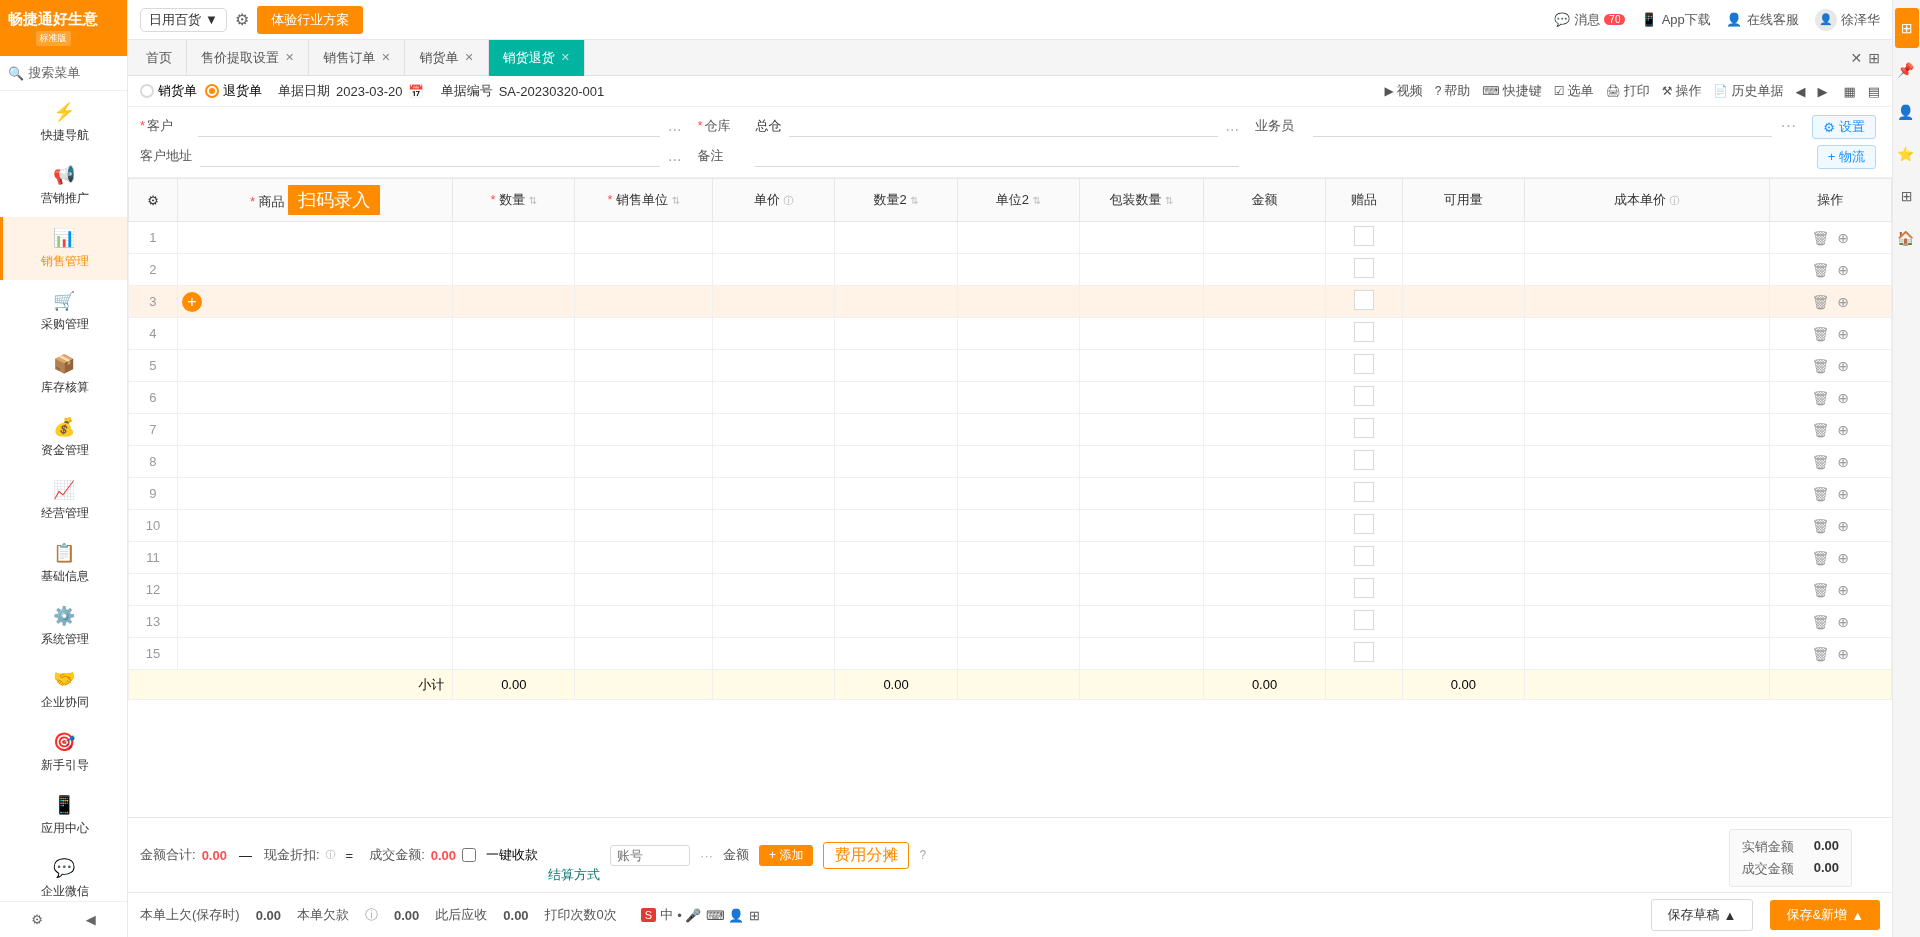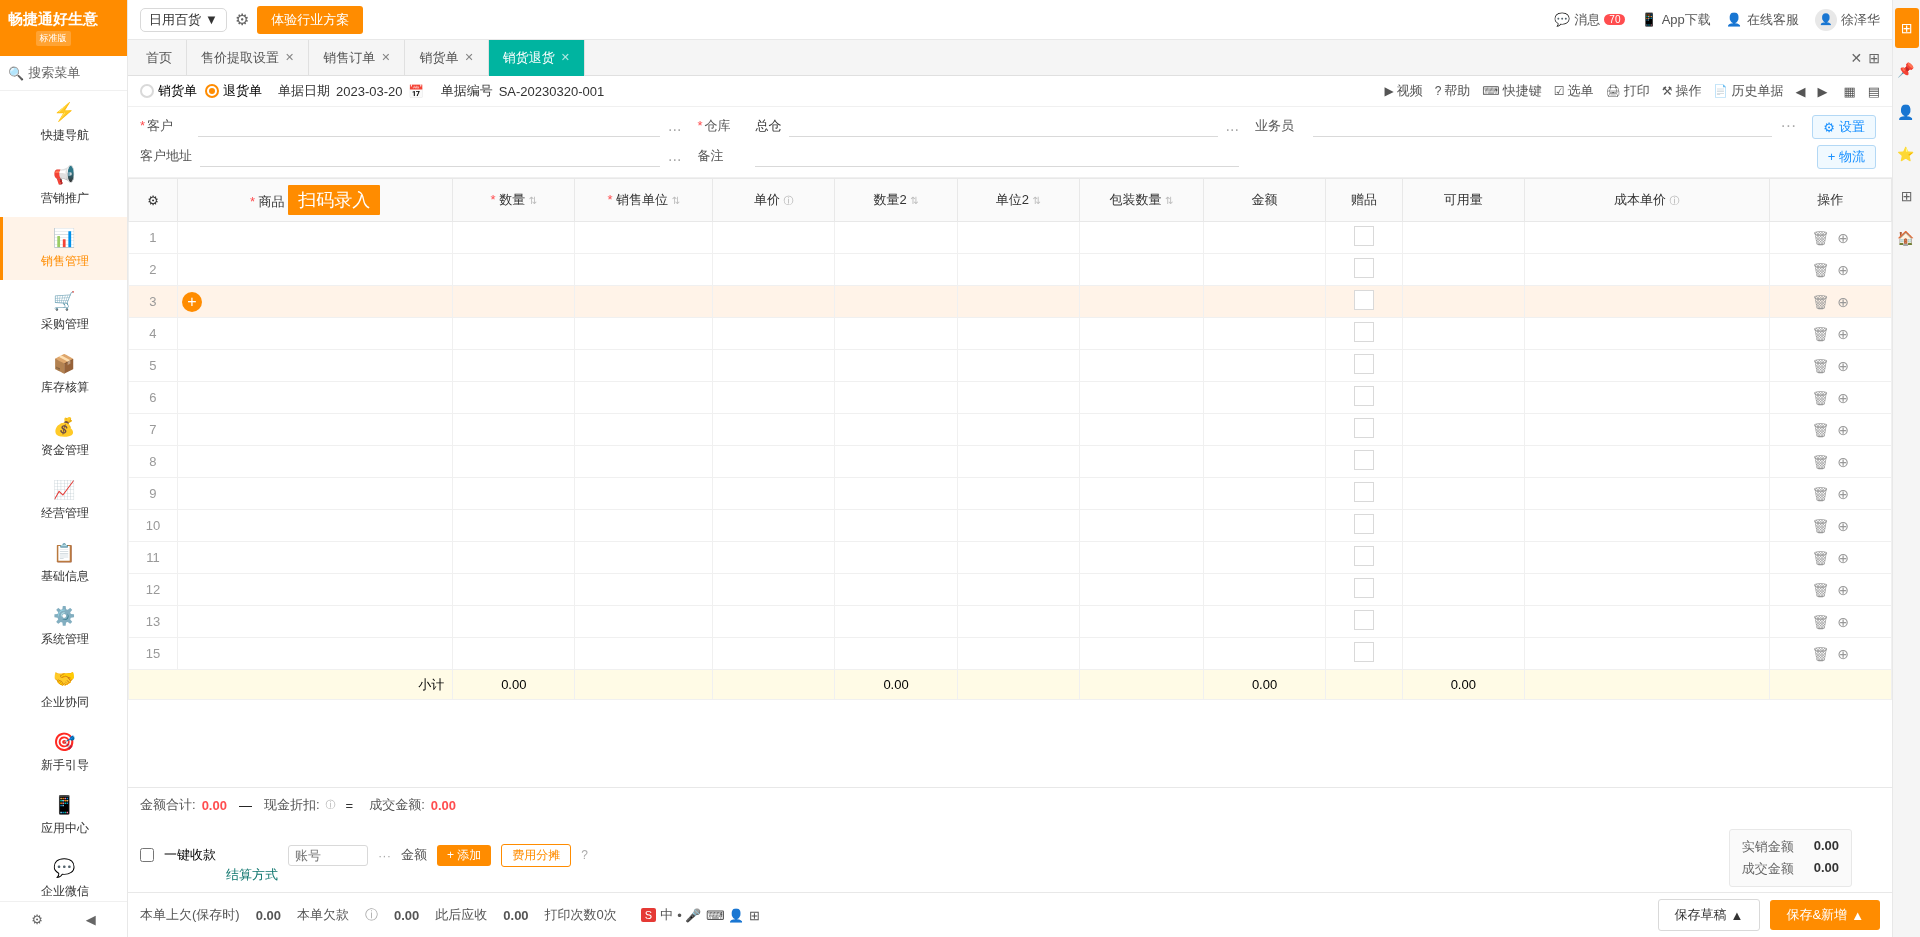--- a/index.html
+++ b/index.html
@@ -65,35 +65,35 @@
     th { padding: 6px 8px; border: 1px solid #e8e8e8; color: #333; font-weight: normal; white-space: nowrap; text-align: center; }
     td { padding: 4px 6px; border: 1px solid #f0f0f0; text-align: center; height: 30px; }
     tr.row-active td { background: #fff3e8; }
     .row-num { color: #999; }
     .checkbox-cell { width: 20px; height: 20px; border: 1px solid #d9d9d9; background: #fff; display: inline-block; cursor: pointer; }
     .add-row-btn { width: 20px; height: 20px; background: #ff8c00; color: #fff; border: none; border-radius: 50%; cursor: pointer; display: flex; align-items: center; justify-content: center; font-size: 16px; line-height: 1; }
     .table-footer { background: #fffbe6; border-top: 1px solid #e8e8e8; }
     .icon-btn { cursor: pointer; color: #999; font-size: 14px; }
 
     
-    .bottom-bar { padding: 8px 12px; background: #fff; border-top: 1px solid #e8e8e8; display: flex; flex-direction: column; gap: 12px; justify-content: flex-end; }
+    .bottom-bar { padding: 8px 12px; background: #fff; border-top: 1px solid #e8e8e8; display: flex; gap: 6px; justify-content: flex-end; }
     .bottom-bar-row { display: flex; align-items: center; gap: 12px; }
     .bottom-info { display: flex; align-items: center; gap: 6px; color: #333; font-size: 13px; }
     .bottom-info span.label { color: #555; }
     .total-amount { color: #ff4d4f; font-weight: bold; }
     .payment-row { display: flex; align-items: center; gap: 10px; flex: 1; }
     .payment-checkbox { width: 14px; height: 14px; cursor: pointer; }
     .payment-input { border: 1px solid #d9d9d9; padding: 2px 6px; border-radius: 3px; width: 120px; color: #333; }
     .add-btn { background: #ff8c00; color: #fff; border: none; padding: 2px 10px; border-radius: 3px; cursor: pointer; font-size: 12px; }
-    .split-btn { background: #fff; border: 1px solid #ff8c00; color: #ff8c00; padding: 2px 10px; border-radius: 3px; cursor: pointer; font-size: 12px; }
+    .split-btn { background: #fff; border: 1px solid #ff8c00; color: #ff8c00; padding: 2px 10px; border-radius: 3px; cursor: pointer; font-size: 16px; }
 
     
     .status-footer { background: #fff; padding: 6px 12px; border-top: 1px solid #e8e8e8; display: flex; align-items: center; justify-content: space-between; }
     .status-footer-left { display: flex; align-items: center; gap: 16px; color: #555; font-size: 12px; }
-    .status-footer-right { display: flex; align-items: center; gap: 10px; }
+    .status-footer-right { display: flex; align-items: center; gap: 17px; }
     .btn-save-draft { background: #fff; border: 1px solid #d9d9d9; color: #333; padding: 6px 16px; border-radius: 3px; cursor: pointer; font-size: 13px; display: flex; align-items: center; gap: 4px; }
     .btn-save-new { background: #ff8c00; border: none; color: #fff; padding: 6px 16px; border-radius: 3px; cursor: pointer; font-size: 13px; display: flex; align-items: center; gap: 4px; }
 
     
     .right-panel { width: 28px; background: #f5f5f5; display: flex; flex-direction: column; align-items: center; gap: 2px; padding-top: 8px; border-left: 1px solid #e8e8e8; flex-shrink: 0; }
     .right-panel-btn { width: 24px; height: 40px; display: flex; align-items: center; justify-content: center; cursor: pointer; color: #666; font-size: 14px; border-radius: 3px; }
     .right-panel-btn.active { background: #ff8c00; color: #fff; }
 
     
     .summary-box { position: absolute; right: 40px; bottom: 50px; background: #fafafa; border: 1px solid #e8e8e8; padding: 6px 12px; border-radius: 3px; font-size: 12px; }

